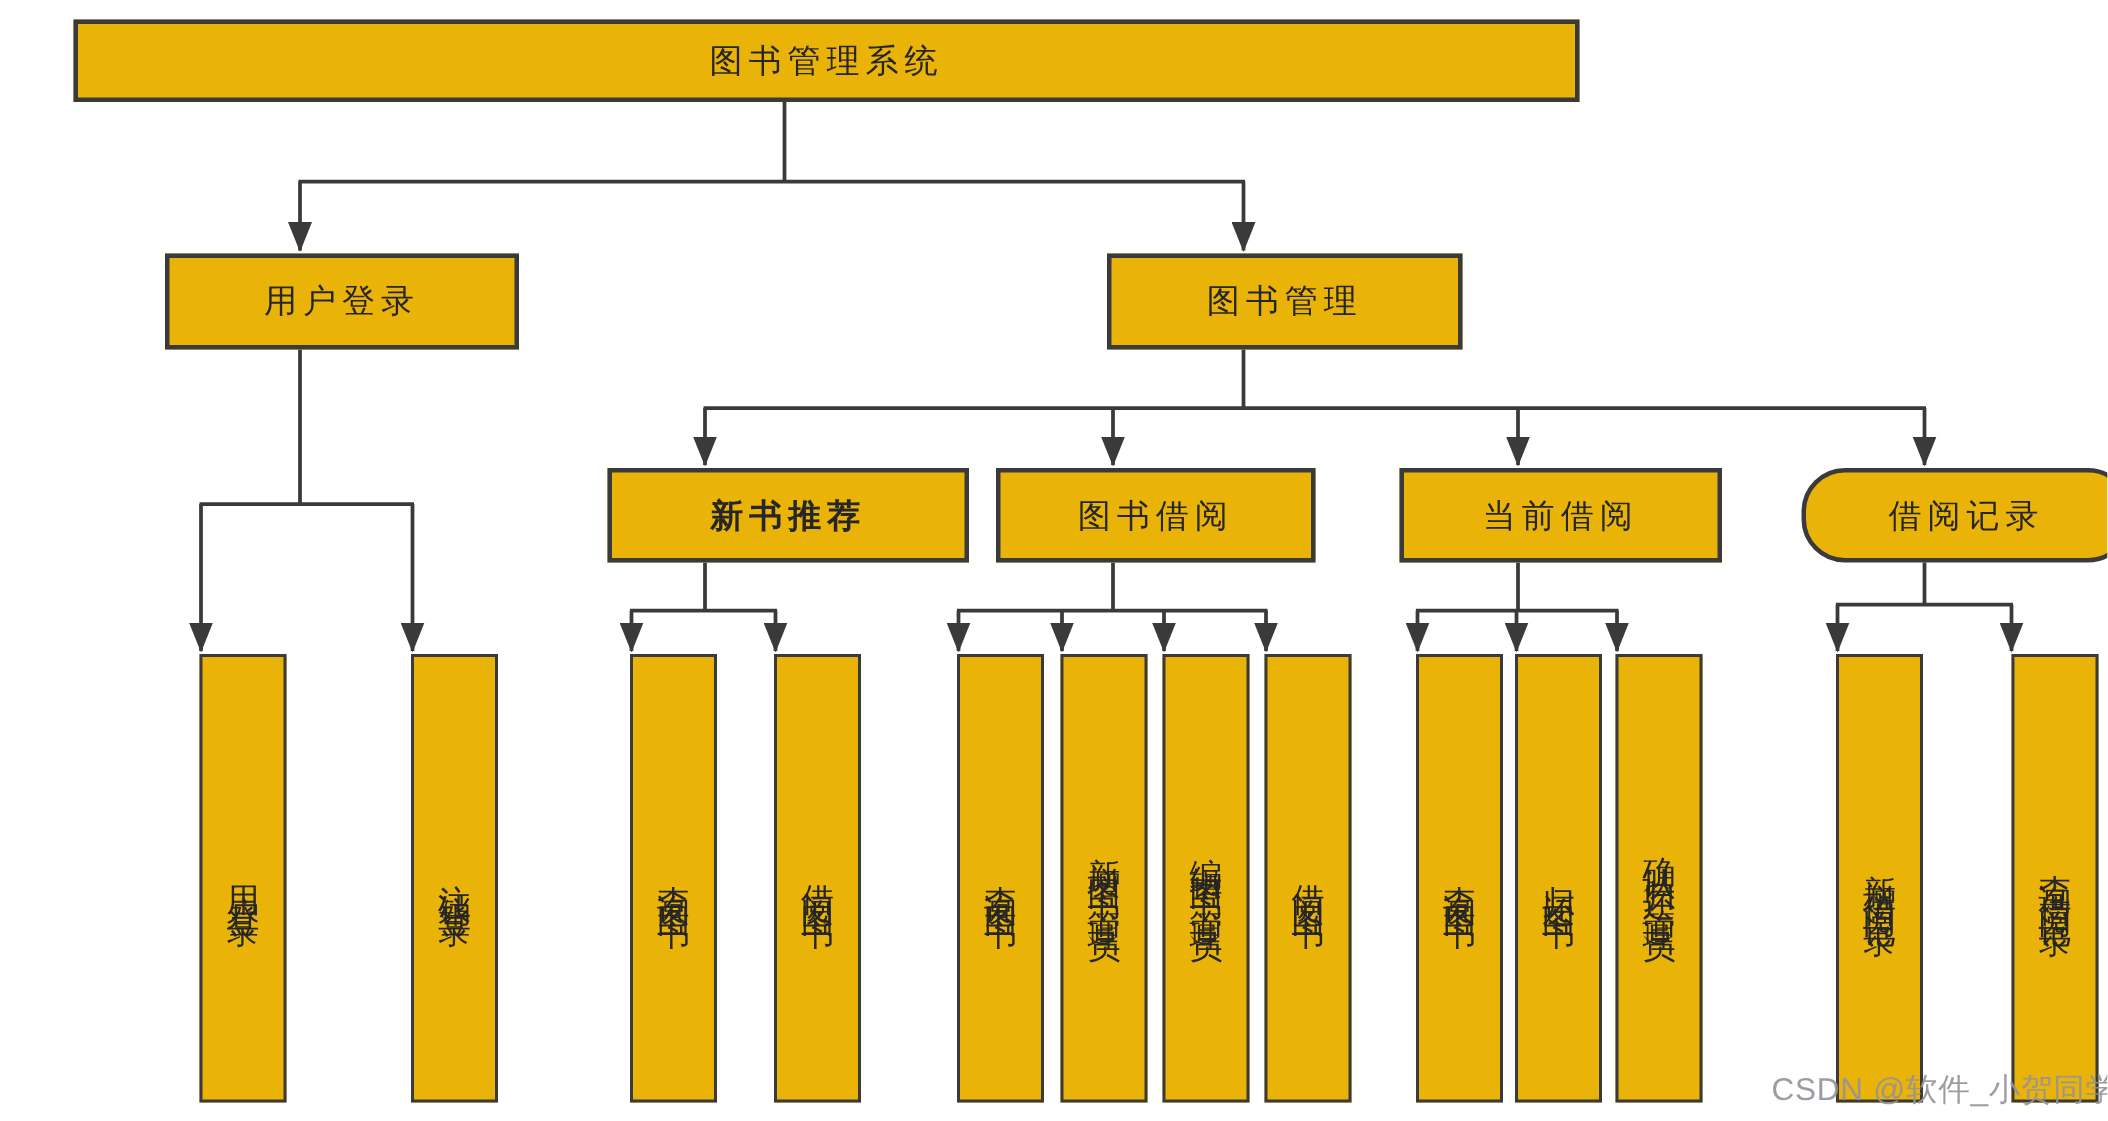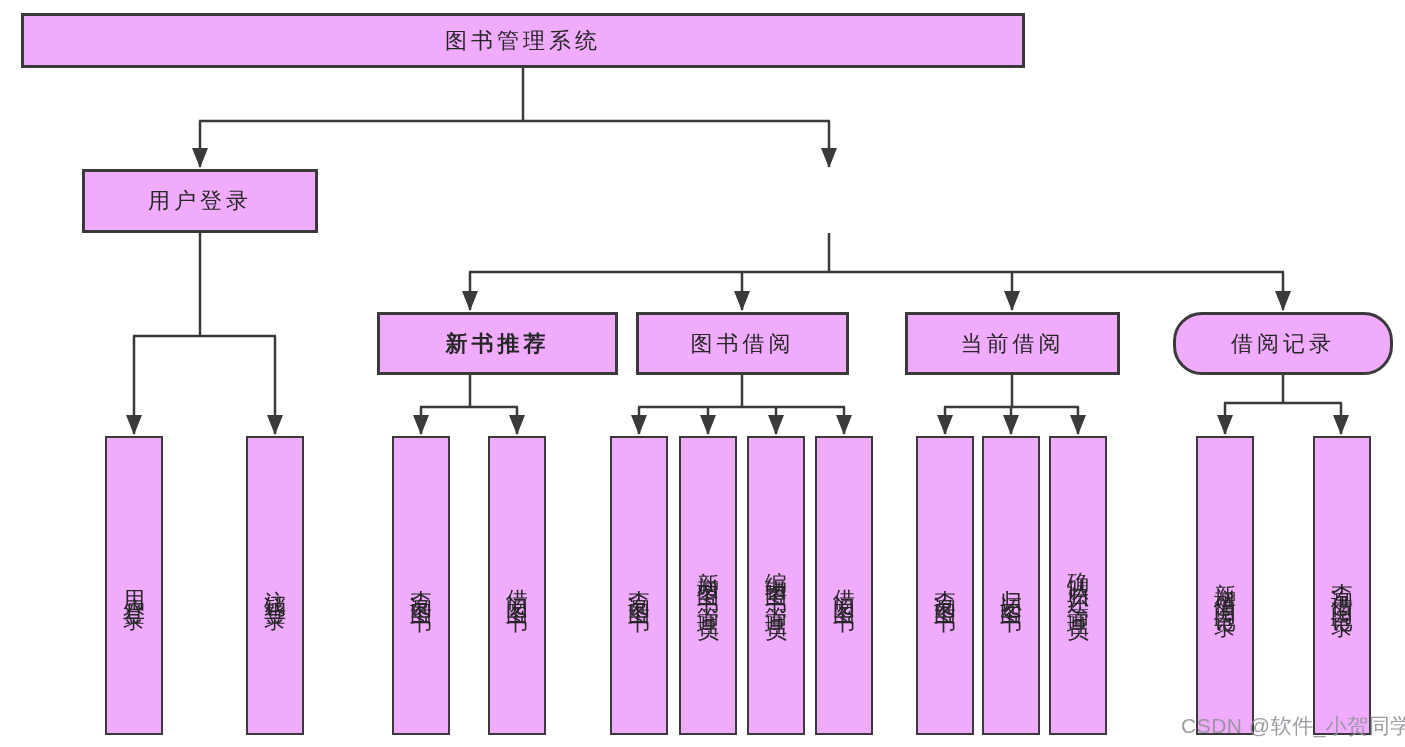--- a/index.html
+++ b/index.html
@@ -14,30 +14,31 @@
   .wires {
     position: absolute;
     left: 0; top: 0;
     width: 1405px; height: 747px;
     z-index: 1;
   }
   .wires line { stroke: #3a3a3a; stroke-width: 2.5; }
   .node {
     position: absolute;
     box-sizing: border-box;
-    background: #f0abfc;
+    background: #eab308;
     border: 3px solid #3a3a3a;
     display: flex;
     align-items: center;
     justify-content: center;
     color: #262626;
     font-size: 22px;
     letter-spacing: 4px;
     white-space: nowrap;
     z-index: 2;
+    margin-left: 28px;
   }
   .leaf {
     border-width: 2.5px;
     writing-mode: vertical-rl;
     text-orientation: mixed;
     letter-spacing: 7px;
     top: 436px;
     height: 299px;
     width: 58px;
   }
@@ -105,20 +106,23 @@
     <line x1="1341" y1="403" x2="1341" y2="434" marker-end="url(#arw)"></line>
   </svg>
 
   <div class="node" style="left:21px; top:13px; width:1004px; height:55px;">
     <span>图书管理系统</span>
   </div>
 
   <div class="node" style="left:82px; top:169px; width:236px; height:64px;">
     <span>用户登录</span>
   </div>
+  <div class="node" style="left:710px; top:169px; width:237px; height:64px;">
+    <span>图书管理</span>
+  </div>
 
   <div class="node" style="left:377px; top:312px; width:241px; height:63px;font-weight:bold;">
     <span>新书推荐</span>
   </div>
   <div class="node" style="left:636px; top:312px; width:213px; height:63px;align-items:center;">
     <span>图书借阅</span>
   </div>
   <div class="node" style="left:905px; top:312px; width:215px; height:63px;justify-content:center;">
     <span>当前借阅</span>
   </div>

